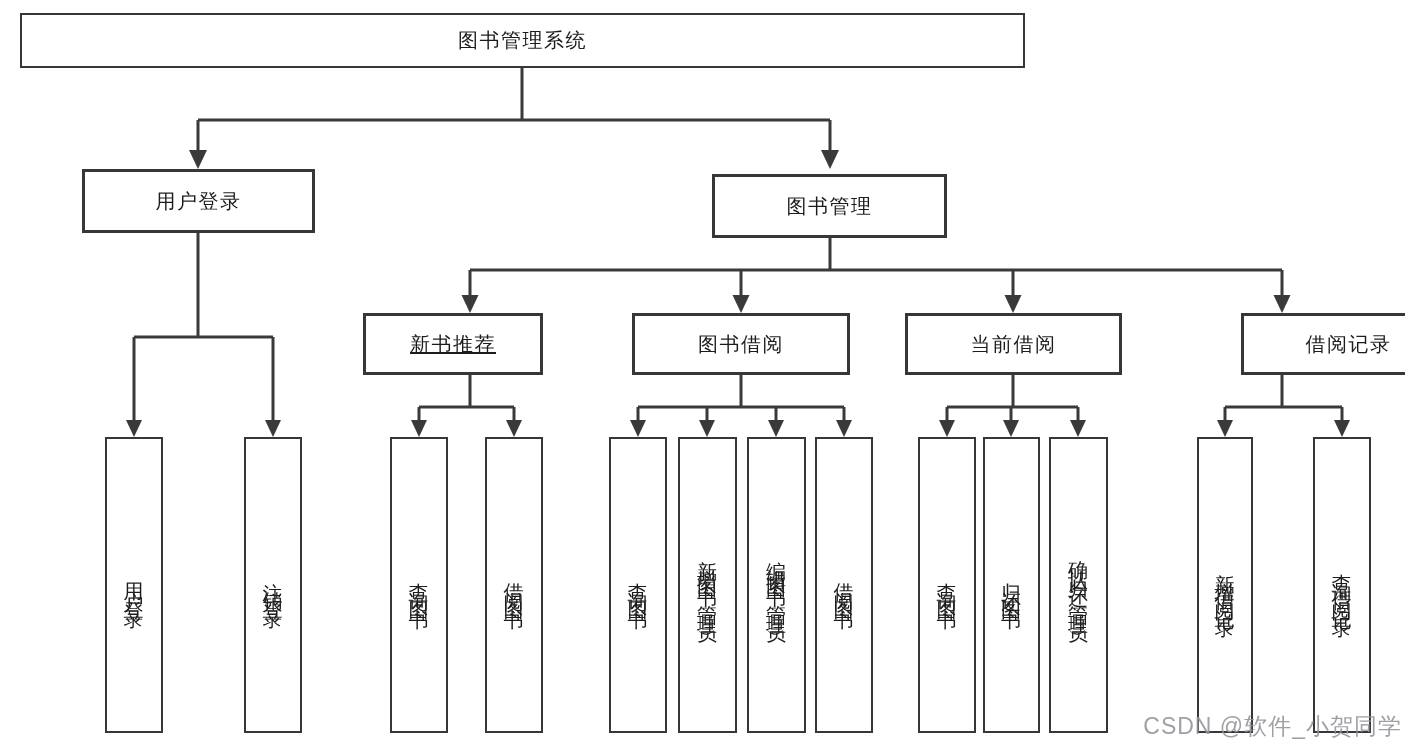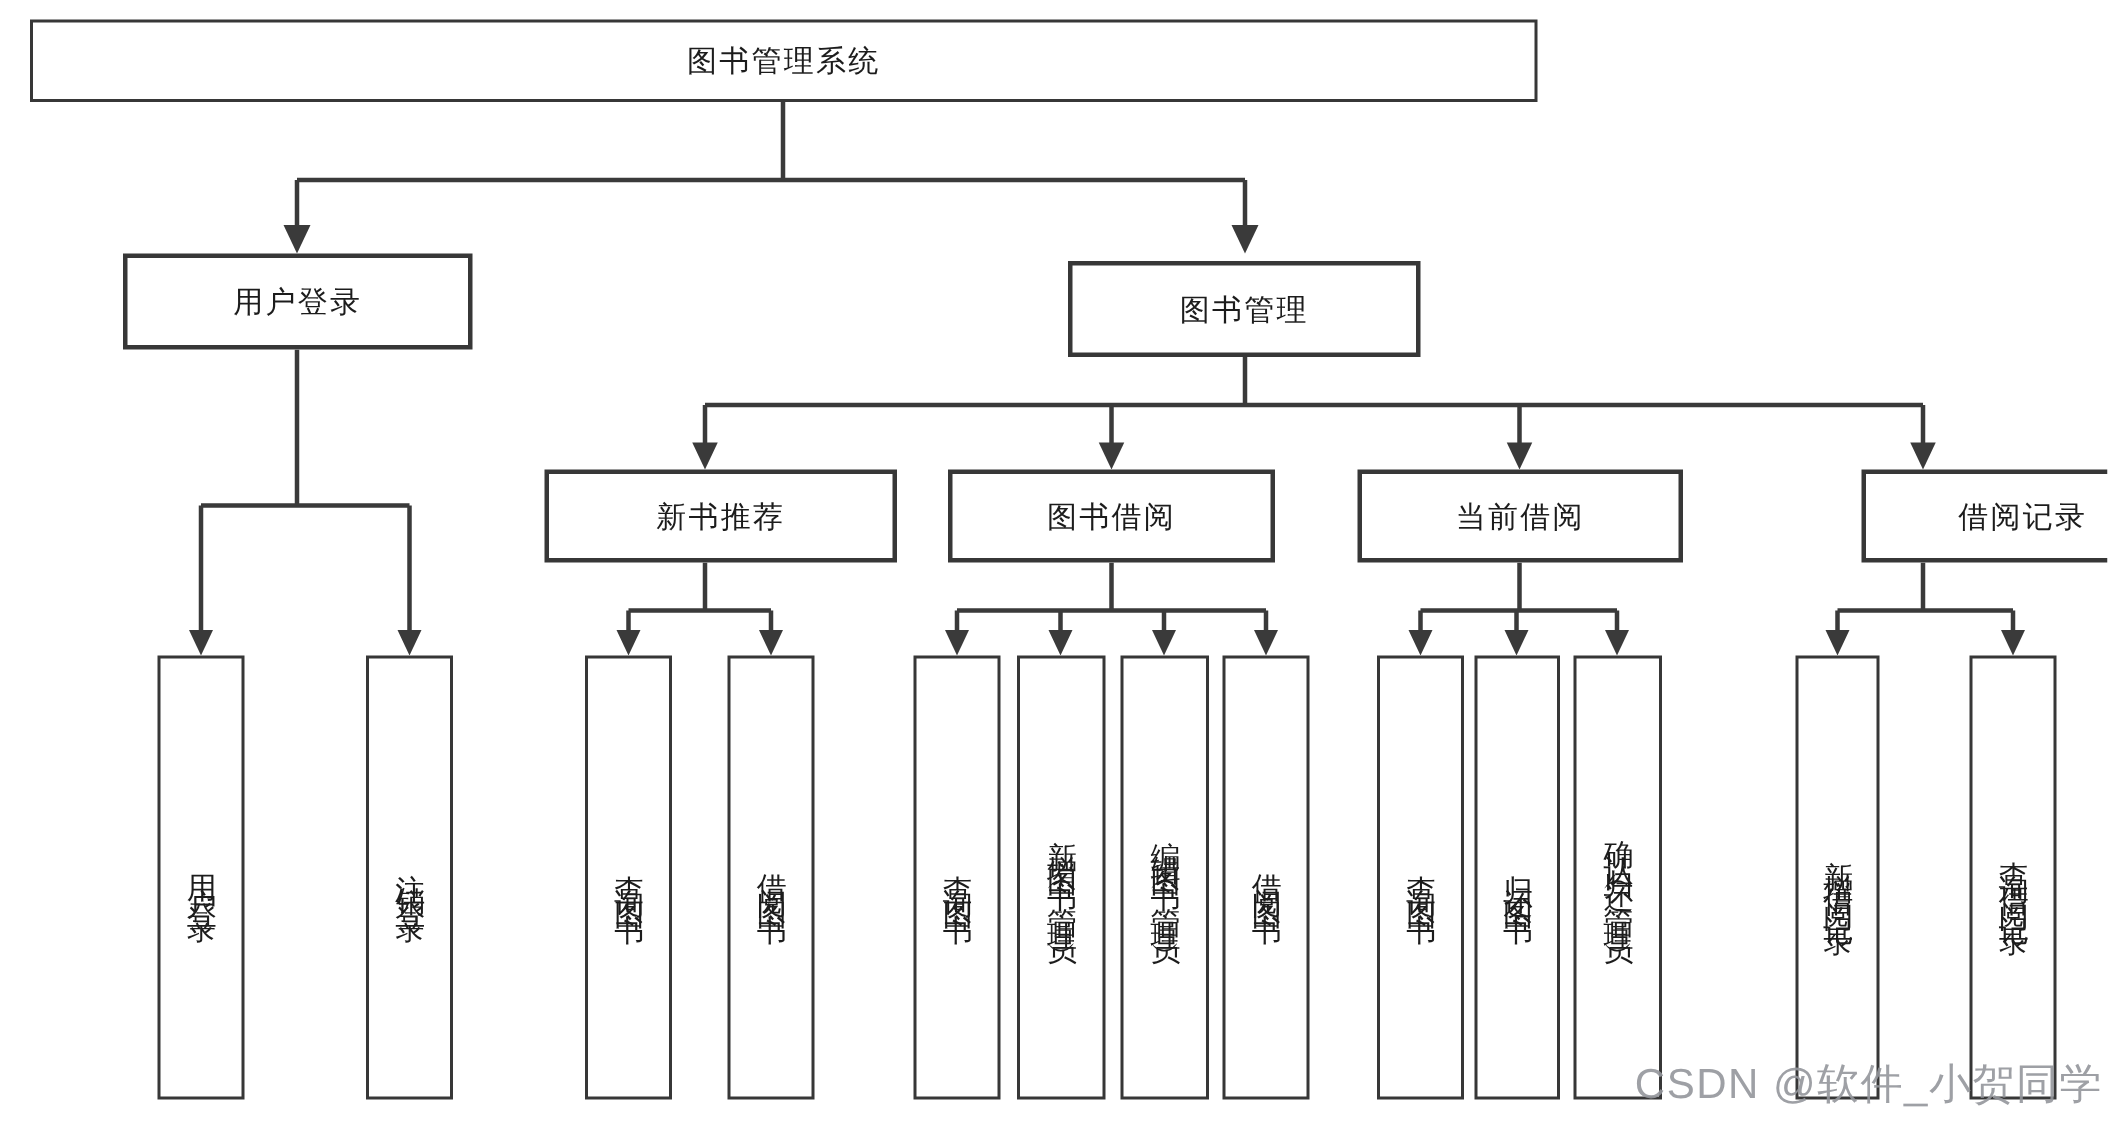--- a/index.html
+++ b/index.html
@@ -38,21 +38,21 @@
     text-orientation: mixed;
     font-size: 20px;
     line-height: 1;
     letter-spacing: 9px;
     white-space: nowrap;
   }
   #watermark {
     position: absolute;
     right: 3px;
     bottom: 5px;
-    font-size: 28px;
+    font-size: 23px;
     color: rgba(148, 150, 155, 0.9);
     letter-spacing: 1px;
     white-space: nowrap;
   }
 </style>
 </head>
 <body>
 
 <div id="canvas">
 
@@ -93,21 +93,21 @@
     <span class="lbl">图书管理系统</span>
   </div>
 
   <div class="box" style="left:82px; top:169px; width:233px; height:64px;">
     <span class="lbl">用户登录</span>
   </div>
   <div class="box" style="left:712px; top:174px; width:235px; height:64px;">
     <span class="lbl">图书管理</span>
   </div>
 
-  <div class="box" style="left:363px; top:313px; width:235px; height:62px;">
+  <div class="box" style="left:363px; top:313px; width:180px; height:62px;text-decoration:underline;">
     <span class="lbl">新书推荐</span>
   </div>
   <div class="box" style="left:905px; top:313px; width:217px; height:62px;">
     <span class="lbl">当前借阅</span>
   </div>
   <div class="box" style="left:632px; top:313px; width:218px; height:62px;">
     <span class="lbl">图书借阅</span>
   </div>
   <div class="box" style="left:1241px; top:313px; width:215px; height:62px;">
     <span class="lbl">借阅记录</span>

